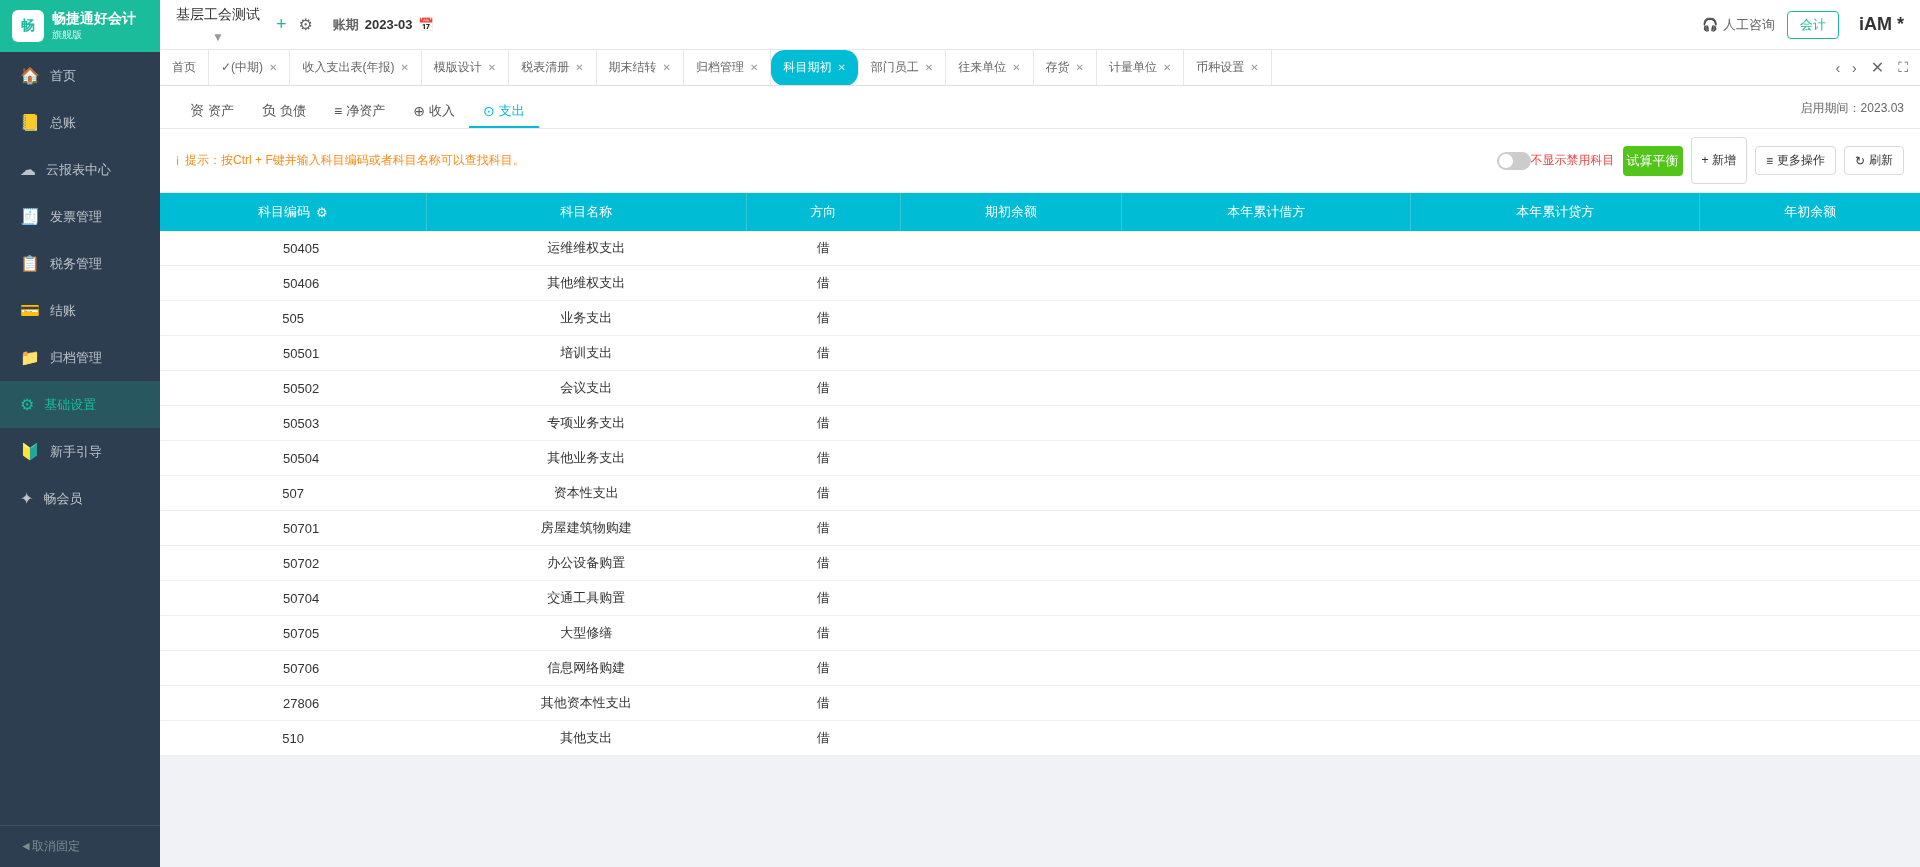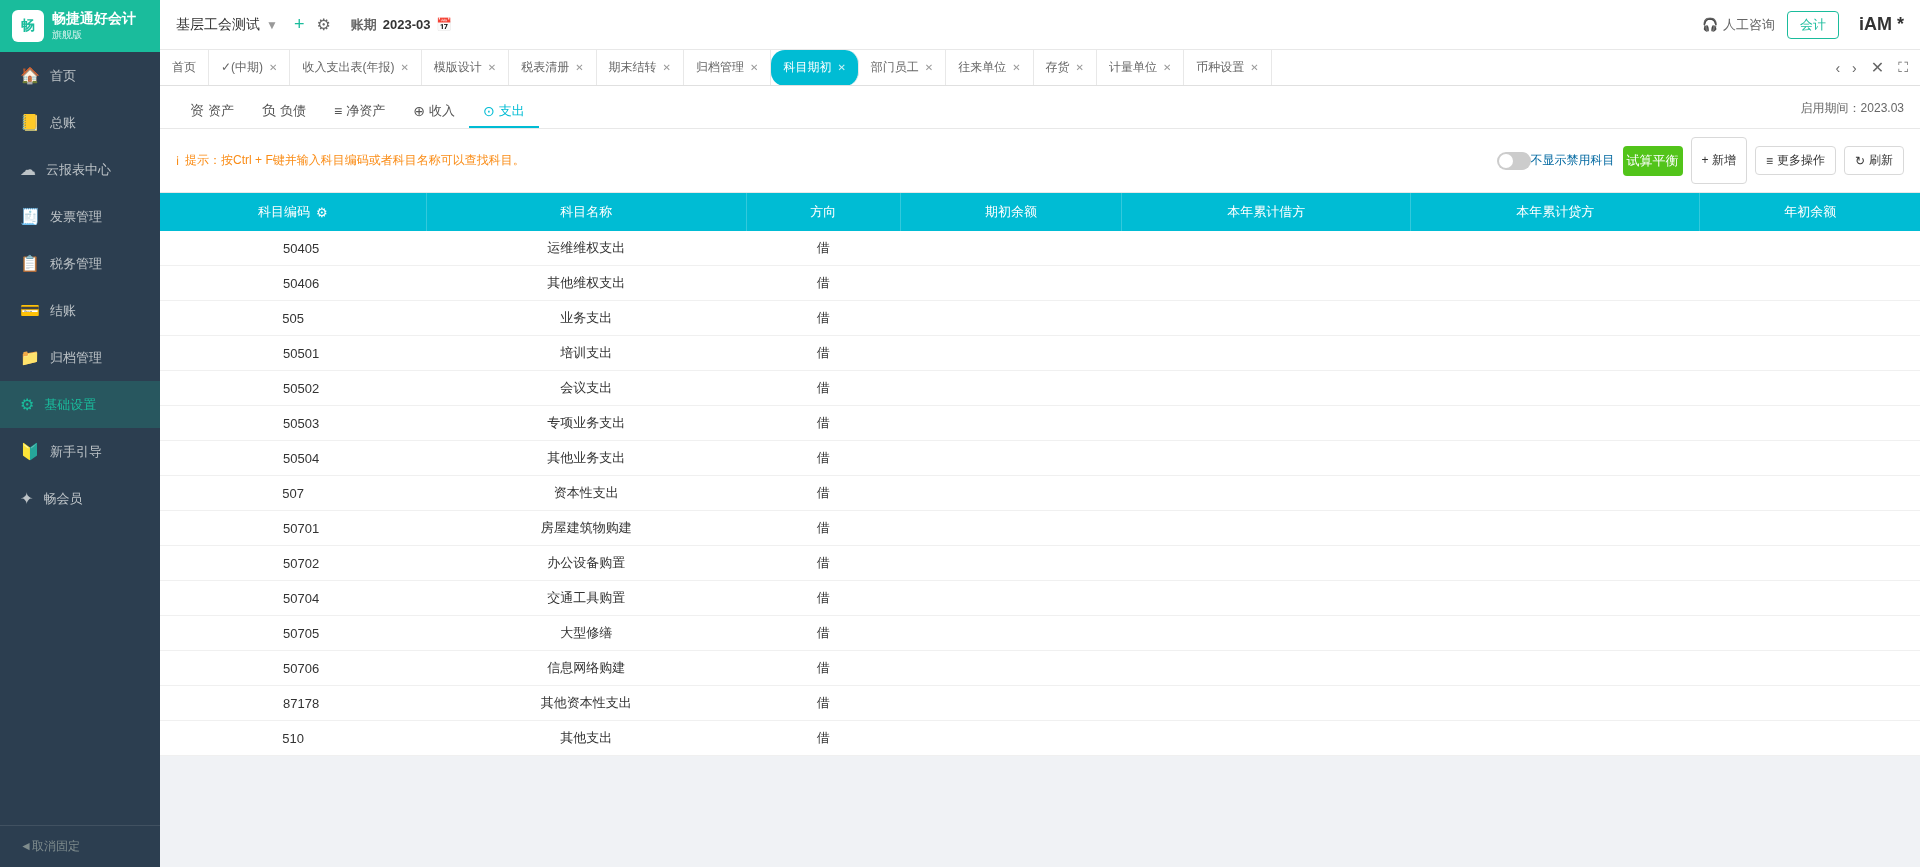--- a/index.html
+++ b/index.html
@@ -18,21 +18,21 @@
     .sidebar-item.active { background: rgba(26,188,156,0.2); color: #1abc9c; }
     .sidebar-item-icon { font-size: 16px; }
     .sidebar-item-label { font-size: 13px; }
     .sidebar-bottom { padding: 12px 20px; color: #7f8c8d; font-size: 12px; cursor: pointer; display: flex; align-items: center; gap: 6px; border-top: 1px solid rgba(255,255,255,0.1); }
 
     
     .main { flex: 1; display: flex; flex-direction: column; overflow: hidden; }
 
     
     .topbar { background: #fff; height: 50px; display: flex; align-items: center; padding: 0 16px; border-bottom: 1px solid #e8e8e8; gap: 12px; }
-    .topbar-org { display: flex; align-items: center; gap: 6px; font-size: 14px; color: #333; cursor: pointer; }
+    .topbar-org { display: flex; align-items: center; gap: 6px; font-size: 14px; color: #333; cursor: pointer; flex-direction: column; }
     .topbar-org-arrow { color: #999; font-size: 12px; }
     .topbar-add { color: #1abc9c; font-size: 18px; cursor: pointer; margin-left: 4px; }
     .topbar-settings { color: #666; font-size: 16px; cursor: pointer; }
     .topbar-period { display: flex; align-items: center; gap: 6px; font-size: 13px; color: #333; margin-left: 8px; font-weight: bold; }
     .topbar-period-label { color: #666; }
     .topbar-period-cal { color: #1abc9c; cursor: pointer; }
     .topbar-right { margin-left: auto; display: flex; align-items: center; gap: 12px; }
     .topbar-help { display: flex; align-items: center; gap: 4px; color: #666; font-size: 13px; cursor: pointer; }
     .topbar-account-btn { border: 1.5px solid #1abc9c; color: #1abc9c; background: #fff; padding: 4px 12px; border-radius: 4px; font-size: 13px; cursor: pointer; }
 
@@ -55,21 +55,21 @@
     .subtab-item { display: flex; align-items: center; gap: 4px; padding: 6px 14px; font-size: 13px; color: #555; cursor: pointer; border-bottom: 2px solid transparent; }
     .subtab-item.active { color: #00bcd4; border-bottom: 2px solid #00bcd4; }
     .subtab-icon { font-size: 14px; }
     .subtab-period { margin-left: auto; font-size: 12px; color: #666; padding-bottom: 8px; }
 
     
     .toolbar { background: #fff; padding: 8px 16px; display: flex; align-items: center; gap: 8px; border-bottom: 1px solid #e8e8e8; }
     .toolbar-tip { display: flex; align-items: center; gap: 6px; color: #fa8c16; font-size: 12px; flex: 1; }
     .toolbar-tip-icon { color: #fa8c16; }
     .toolbar-right { display: flex; align-items: center; gap: 8px; margin-left: auto; }
-    .toggle-switch { display: flex; align-items: center; gap: 0; font-size: 12px; color: #0369a1; }
+    .toggle-switch { display: flex; align-items: center; gap: 0; font-size: 12px; color: #ef4444; }
     .toggle { width: 34px; height: 18px; background: #ccc; border-radius: 9px; position: relative; cursor: pointer; }
     .toggle-knob { width: 14px; height: 14px; background: #fff; border-radius: 50%; position: absolute; top: 2px; left: 2px; }
     .btn-calc { background: #52c41a; color: #fff; border: none; padding: 6px 4px; border-radius: 4px; font-size: 13px; cursor: pointer; }
     .btn-add { background: #fff; border: 1px solid #d9d9d9; color: #333; padding: 14px 10px; border-radius: 4px; font-size: 12px; cursor: pointer; display: flex; align-items: center; gap: 4px; }
     .btn-more { background: #fff; border: 1px solid #d9d9d9; color: #333; padding: 5px 10px; border-radius: 4px; font-size: 12px; cursor: pointer; display: flex; align-items: center; gap: 4px; }
     .btn-refresh { background: #fff; border: 1px solid #d9d9d9; color: #333; padding: 5px 10px; border-radius: 4px; font-size: 12px; cursor: pointer; display: flex; align-items: center; gap: 4px; }
 
     
     .table-container { flex: 1; overflow: auto; margin: 0; }
     table { width: 100%; border-collapse: collapse; background: #fff; }
@@ -420,21 +420,21 @@
             <tr class="row-child">
     <td class="td-code" style="padding-left: 32px;">50706</td>
     <td class="td-name">信息网络购建</td>
     <td class="td-dir">借</td>
     <td class="td-amount"></td>
     <td class="td-amount"></td>
     <td class="td-amount"></td>
     <td class="td-amount"></td>
   </tr>
             <tr class="row-child">
-    <td class="td-code" style="padding-left: 32px;">87178</td>
+    <td class="td-code" style="padding-left: 32px;">27806</td>
     <td class="td-name">其他资本性支出</td>
     <td class="td-dir">借</td>
     <td class="td-amount"></td>
     <td class="td-amount"></td>
     <td class="td-amount"></td>
     <td class="td-amount"></td>
   </tr>
             <tr class="row-parent">
     <td class="td-code" style="">510</td>
     <td class="td-name">其他支出</td>

